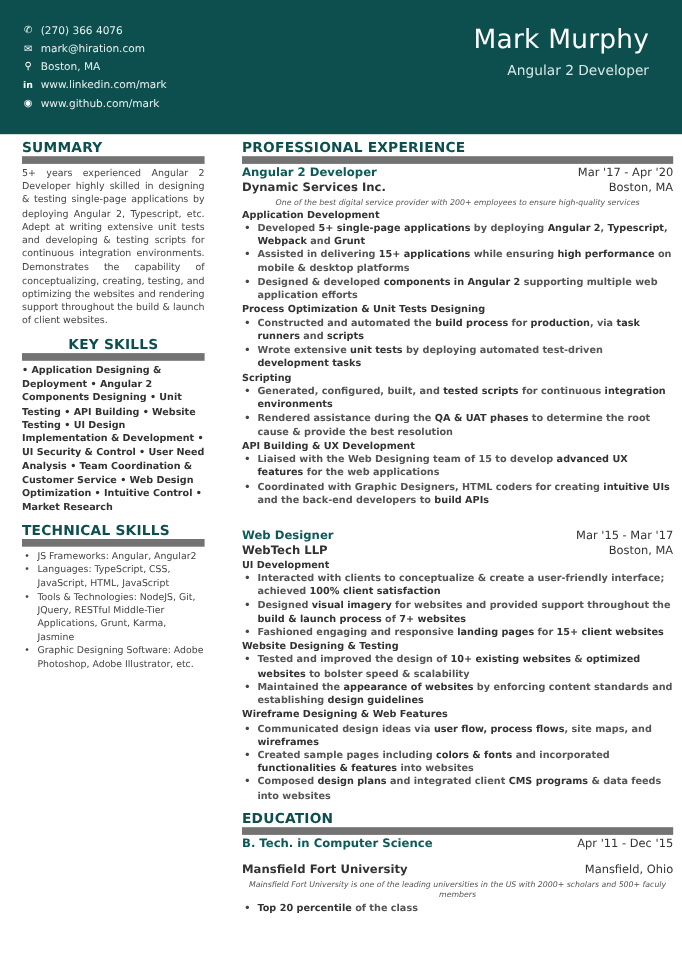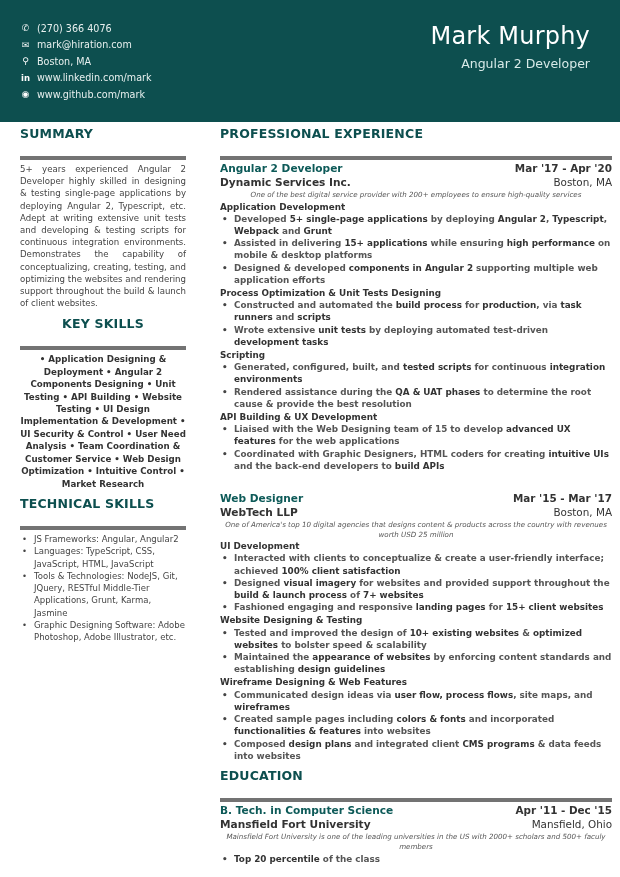--- a/index.html
+++ b/index.html
@@ -6,30 +6,30 @@
   body { width: 620px; height: 877px; background: #ffffff; font-family: "DejaVu Sans", sans-serif; color: #333; overflow: hidden; position: relative; }
   .header { position: absolute; left: 0; top: 0; width: 620px; height: 122px; background: #0d4f4f; }
   .contact { position: absolute; left: 20px; top: 20px; }
   .contact-row { display: flex; align-items: center; height: 16.5px; font-size: 9.6px; color: #e8f0ef; }
   .contact-row .ic { width: 11px; display: inline-flex; justify-content: center; margin-right: 6px; font-size: 9px; color: #fff; }
   .name { position: absolute; right: 30px; top: 22px; font-size: 24px; color: #ffffff; font-weight: normal; letter-spacing: 0.2px; }
   .title { position: absolute; right: 30px; top: 56px; font-size: 12.5px; color: #d8eae8; }
 
   .left { position: absolute; left: 20px; top: 126px; width: 166px; }
   .right { position: absolute; left: 220px; top: 126px; width: 392px; }
-  .sec-title { font-size: 12.5px; font-weight: bold; color: #0d4f4f; border-bottom: 4px solid #737373; padding-bottom: 15px; letter-spacing: 0.2px; }
+  .sec-title { font-size: 12.5px; font-weight: bold; color: #0d4f4f; border-bottom: 7px solid #737373; padding-bottom: 1px; letter-spacing: 0.2px; }
   .summary { font-size: 8.6px; line-height: 12.2px; text-align: justify; color: #444; margin-top: 3px; }
-  .key-skills { font-size: 8.7px; line-height: 12.4px; text-align: center; font-weight: bold; color: #333; margin-top: 3px; }
+  .key-skills { font-size: 8.7px; line-height: 12.4px; font-weight: bold; color: #333; margin-top: 3px; }
   .tech-list { list-style: none; margin-top: 3px; font-size: 8.5px; line-height: 12.3px; color: #444; }
   .tech-list li { position: relative; padding-left: 14px; }
   .tech-list li::before { content: "•"; position: absolute; left: 2px; top: 0; }
 
   .job-head { display: flex; justify-content: space-between; align-items: baseline; }
   .role { font-size: 10.6px; font-weight: bold; color: #0d5a58; }
-  .dates { font-size: 10.4px; color: #333; font-weight: bold; }
+  .dates { font-size: 10.4px; color: #333; }
   .company { font-size: 10.6px; font-weight: bold; color: #333; }
   .loc { font-size: 10.4px; color: #333; }
   .desc { font-size: 7.1px; font-style: italic; color: #555; line-height: 9.6px; margin-top: 2px; text-align: center; }
   .sub { font-size: 8.8px; font-weight: bold; color: #333; line-height: 12.2px; margin-top: 1px; }
   .bullets { list-style: none; font-size: 8.8px; line-height: 12.2px; color: #555; font-weight: bold; }
   .bullets li { position: relative; padding-left: 14px; }
   .bullets li::before { content: "•"; position: absolute; left: 2px; top: 0; color: #444; }
   .bullets b { color: #333; }
 </style>
 </head>
@@ -115,21 +115,20 @@
       </div>
       <div style="margin-top: 20px;">
         <div class="job-head">
           <span class="role">Web Designer</span>
           <span class="dates">Mar '15  - Mar '17</span>
         </div>
         <div class="job-head" style="margin-top: 2px;">
           <span class="company">WebTech LLP</span>
           <span class="loc">Boston, MA</span>
         </div>
-        <div class="desc">One of America's top 10 digital agencies that designs content &amp; products across the country with revenues worth USD 25 million</div>
         <div class="sub">UI Development</div>
         <ul class="bullets">
           <li>Interacted with clients to conceptualize &amp; create a user-friendly interface; achieved <b>100% client satisfaction</b></li>
           <li>Designed <b>visual imagery</b> for websites and provided support throughout the <b>build &amp; launch process</b> of <b>7+ websites</b></li>
           <li>Fashioned engaging and responsive <b>landing pages</b> for <b>15+ client websites</b></li>
         </ul>
         <div class="sub">Website Designing &amp; Testing</div>
         <ul class="bullets">
           <li>Tested and improved the design of <b>10+ existing websites</b> &amp; <b>optimized websites</b> to bolster speed &amp; scalability</li>
           <li>Maintained the <b>appearance of websites</b> by enforcing content standards and establishing <b>design guidelines</b></li>
@@ -142,21 +141,21 @@
         </ul>
       </div>
     </div>
 
   <div class="sec-title" style="margin-top:6px;">EDUCATION</div>
   <div style="margin-top:2px;">
     <div class="job-head">
       <span class="role">B. Tech. in Computer Science</span>
       <span class="dates">Apr '11  - Dec '15</span>
     </div>
-    <div class="job-head" style="margin-top:2px;">
+    <div class="job-head" style="margin-top:12px;">
       <span class="company">Mansfield Fort University</span>
       <span class="loc">Mansfield, Ohio</span>
     </div>
     <div class="desc">Mainsfield Fort University is one of the leading universities in the US with 2000+ scholars and 500+ faculy members</div>
     <ul class="bullets" id="edu-bullets" style="margin-top:2px;">
         <li><b>Top 20 percentile</b> of the class</li>
       </ul>
   </div>
 </div>
 

